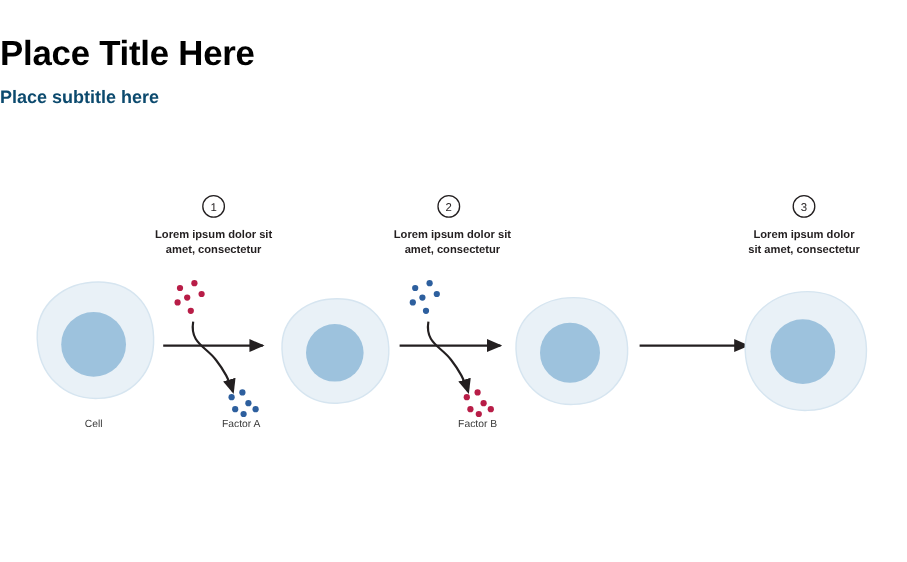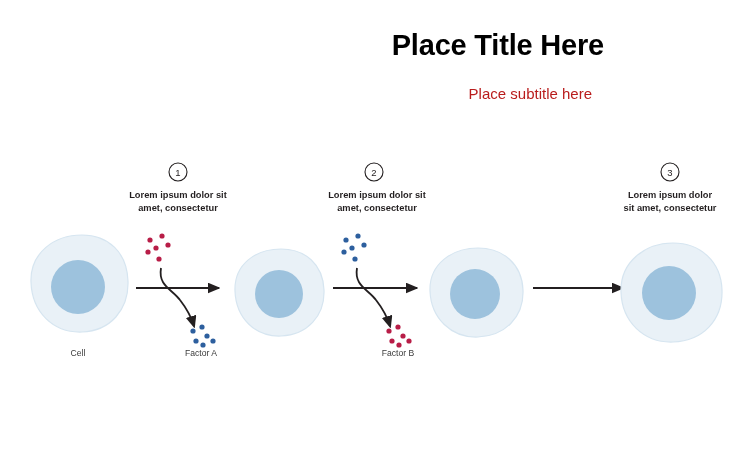--- a/index.html
+++ b/index.html
@@ -15,37 +15,37 @@
     font-family: "Liberation Sans", sans-serif;
     color: #231f20;
   }
 
   
   .header {
     position: absolute;
     top: 0;
     left: 0;
     width: 604px;
-    text-align: right;
+    text-align: left;
   }
   .title {
     margin: 0;
     padding-top: 30px;
     font-size: 29px;
     font-weight: bold;
     letter-spacing: -0.2px;
     color: #000000;
     line-height: 1.1;
   }
   .subtitle {
-    margin: 12px;
+    margin: 0;
     padding-top: 12px;
     font-size: 15px;
-    font-weight: normal;
-    color: #b91c1c;
+    font-weight: bold;
+    color: #0c4a6e;
     line-height: 1.1;
   }
 
   
   .diagram {
     position: absolute;
     top: 0;
     left: 0;
     width: 756px;
     height: 468px;

